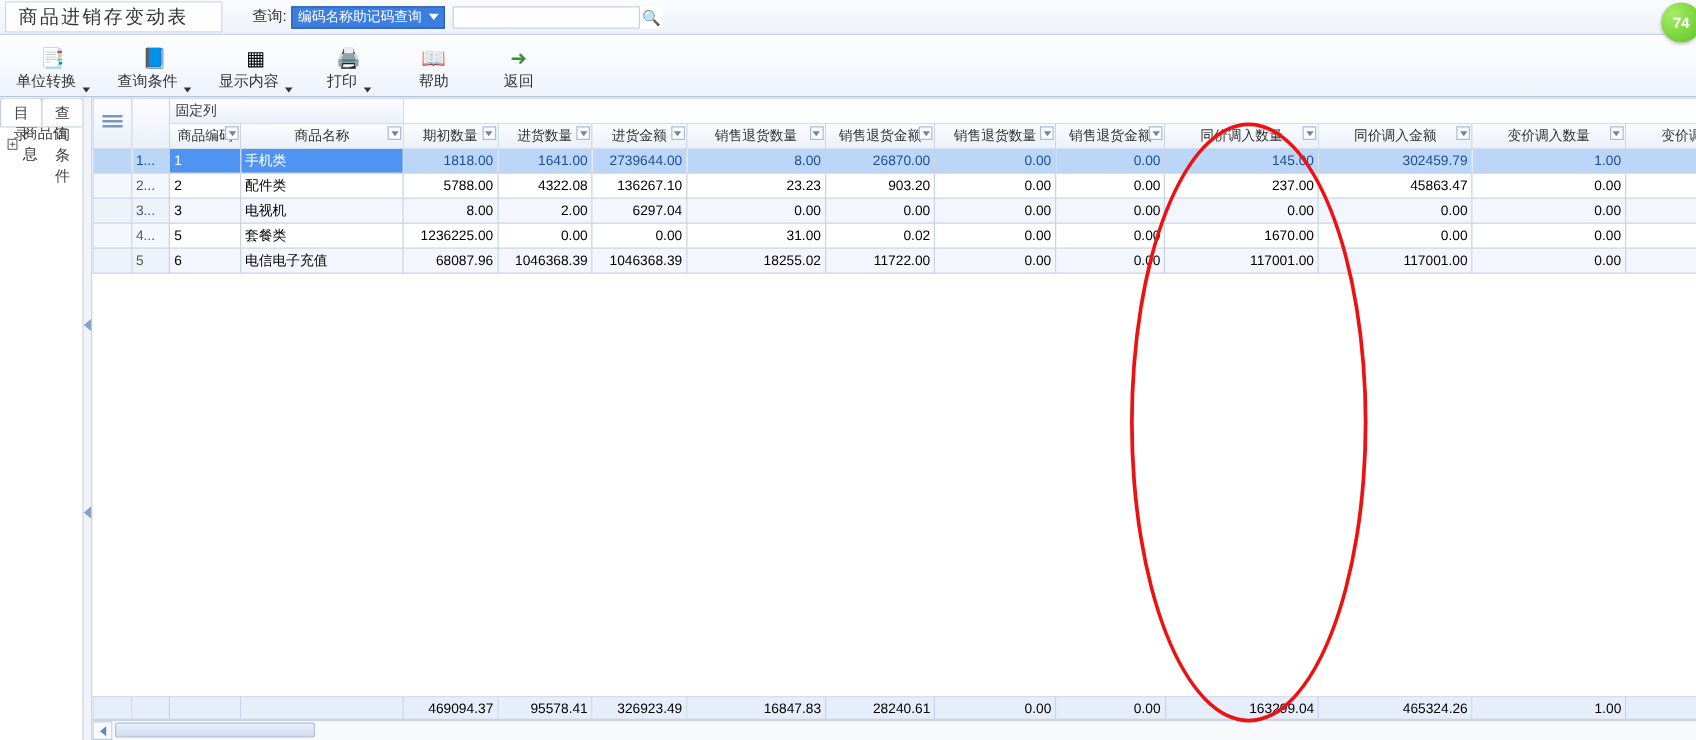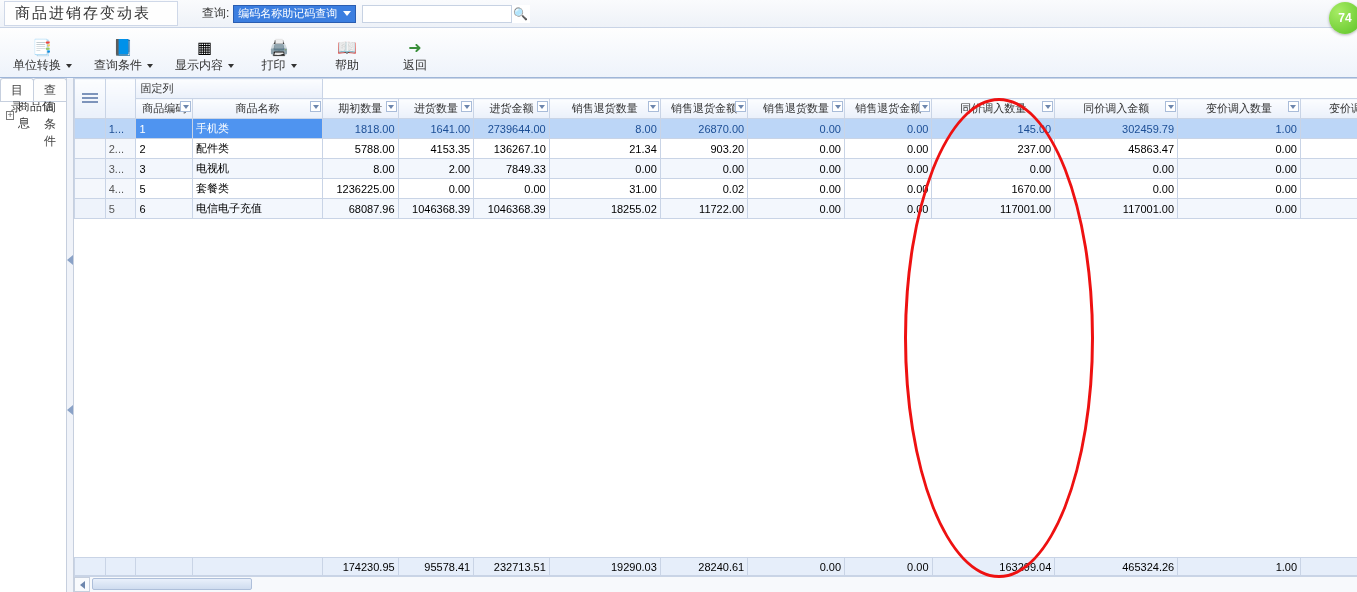--- a/index.html
+++ b/index.html
@@ -99,21 +99,21 @@
   min-width: 56px;
   cursor: pointer;
   padding: 2px 4px;
   border: 1px solid transparent;
 }
 .tool-ic {
   width: 22px; height: 20px;
   display: flex; align-items: center; justify-content: center;
   font-size: 16px;
 }
-.tool-btn .lbl { display: flex; align-items: center; gap: 2px; color: #333; font-size: 12px; }
+.tool-btn .lbl { display: flex; align-items: flex-end; gap: 2px; color: #333; font-size: 12px; }
 .tool-btn .dd {
   width: 0; height: 0;
   border-left: 3px solid transparent;
   border-right: 3px solid transparent;
   border-top: 4px solid #333;
   margin-left: 3px;
 }
 
 
 .main { display: flex; height: calc(592px - 28px - 50px); }
@@ -279,21 +279,21 @@
 col.c-n3    { width: 64px; }
 col.c-n4    { width: 94px; }
 col.c-n5    { width: 74px; }
 col.c-n6    { width: 82px; }
 col.c-n7    { width: 74px; }
 col.c-n8    { width: 104px; }
 col.c-n9    { width: 104px; }
 col.c-n10   { width: 104px; }
 col.c-n11   { width: 104px; }
 
-.spacer-row th { height:18px; }
+.spacer-row th { height:18px;font-family:Liberation Mono, monospace; }
 </style>
 </head>
 <body>
 
 <div class="topbar">
   <div class="title-box">商品进销存变动表</div>
   <span class="query-label">查询:</span>
   <div class="query-select">
     <span>编码名称助记码查询</span>
     <span class="caret"></span>
@@ -425,39 +425,39 @@
               <td class="num">302459.79</td>
               <td class="num">1.00</td>
               <td class="num">2299.00</td>
             </tr>
             <tr>
               <td class="rown"></td>
               <td class="rown">2...</td>
               <td class="txt code">2</td>
               <td class="txt name">配件类</td>
               <td class="num">5788.00</td>
-              <td class="num">4153.35</td>
+              <td class="num">4322.08</td>
               <td class="num">136267.10</td>
-              <td class="num">21.34</td>
+              <td class="num">23.23</td>
               <td class="num">903.20</td>
               <td class="num">0.00</td>
               <td class="num">0.00</td>
               <td class="num">237.00</td>
               <td class="num">45863.47</td>
               <td class="num">0.00</td>
               <td class="num">0.00</td>
             </tr>
             <tr class="alt">
               <td class="rown"></td>
               <td class="rown">3...</td>
               <td class="txt code">3</td>
               <td class="txt name">电视机</td>
               <td class="num">8.00</td>
               <td class="num">2.00</td>
-              <td class="num">7849.33</td>
+              <td class="num">6297.04</td>
               <td class="num">0.00</td>
               <td class="num">0.00</td>
               <td class="num">0.00</td>
               <td class="num">0.00</td>
               <td class="num">0.00</td>
               <td class="num">0.00</td>
               <td class="num">0.00</td>
               <td class="num">0.00</td>
             </tr>
             <tr>
@@ -516,24 +516,24 @@
             <col class="c-n9">
             <col class="c-n10">
             <col class="c-n11">
         </colgroup>
           <tbody>
             <tr class="totals">
             <td class="rown"></td>
               <td class="rown"></td>
               <td></td>
               <td></td>
-            <td class="num">174230.95</td>
+            <td class="num">469094.37</td>
             <td class="num">95578.41</td>
-            <td class="num">232713.51</td>
-            <td class="num">19290.03</td>
+            <td class="num">326923.49</td>
+            <td class="num">16847.83</td>
             <td class="num">28240.61</td>
             <td class="num">0.00</td>
             <td class="num">0.00</td>
             <td class="num">163299.04</td>
             <td class="num">465324.26</td>
             <td class="num">1.00</td>
             <td class="num">2299.00</td>
           </tr>
           </tbody>
         </table>

